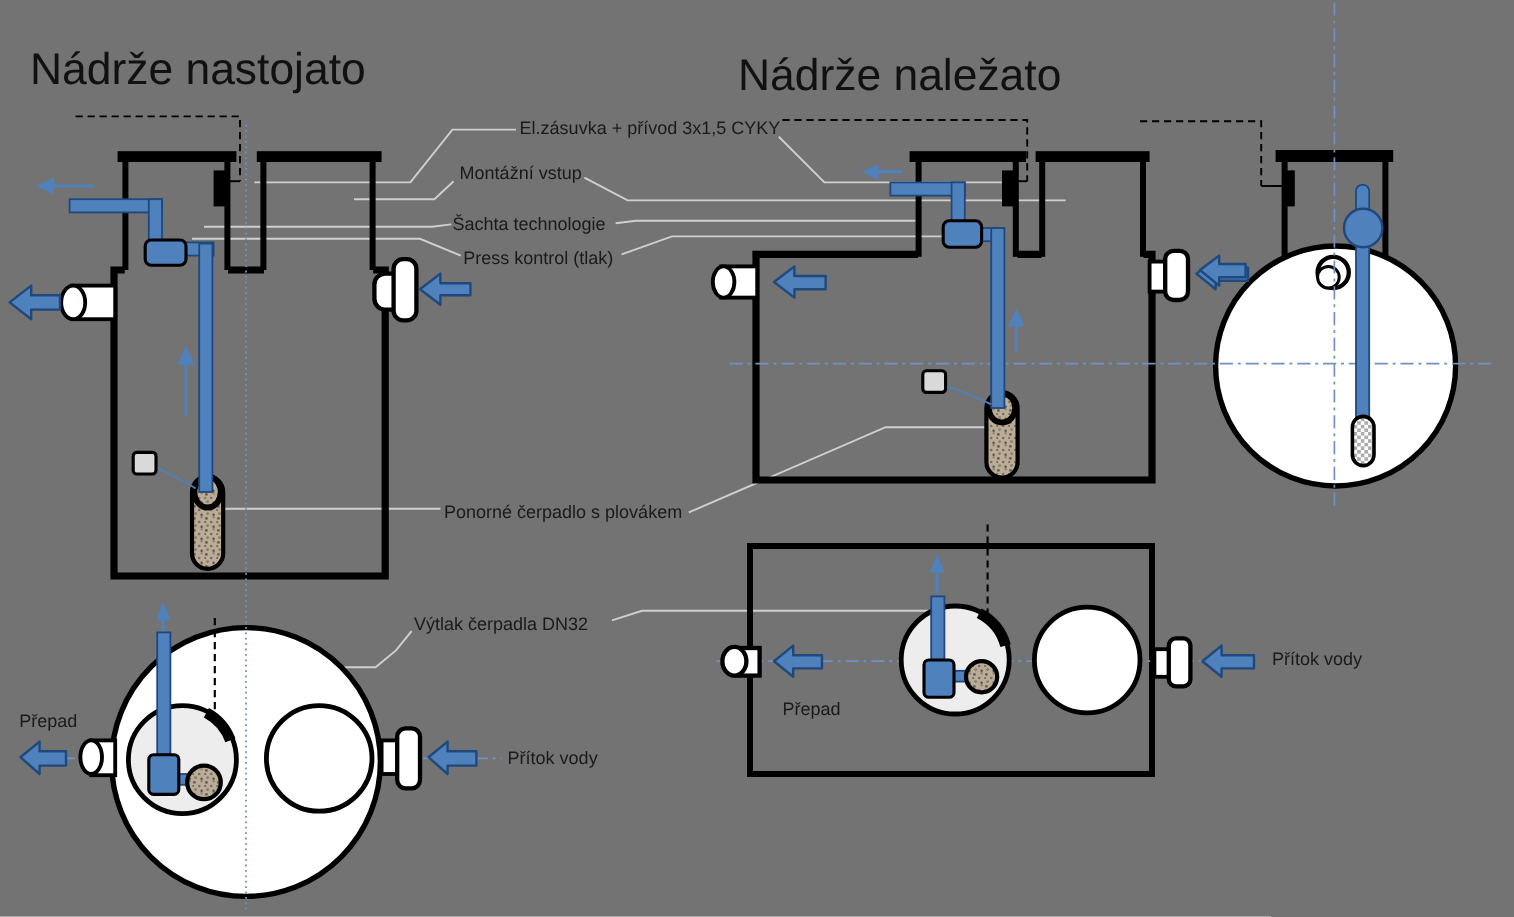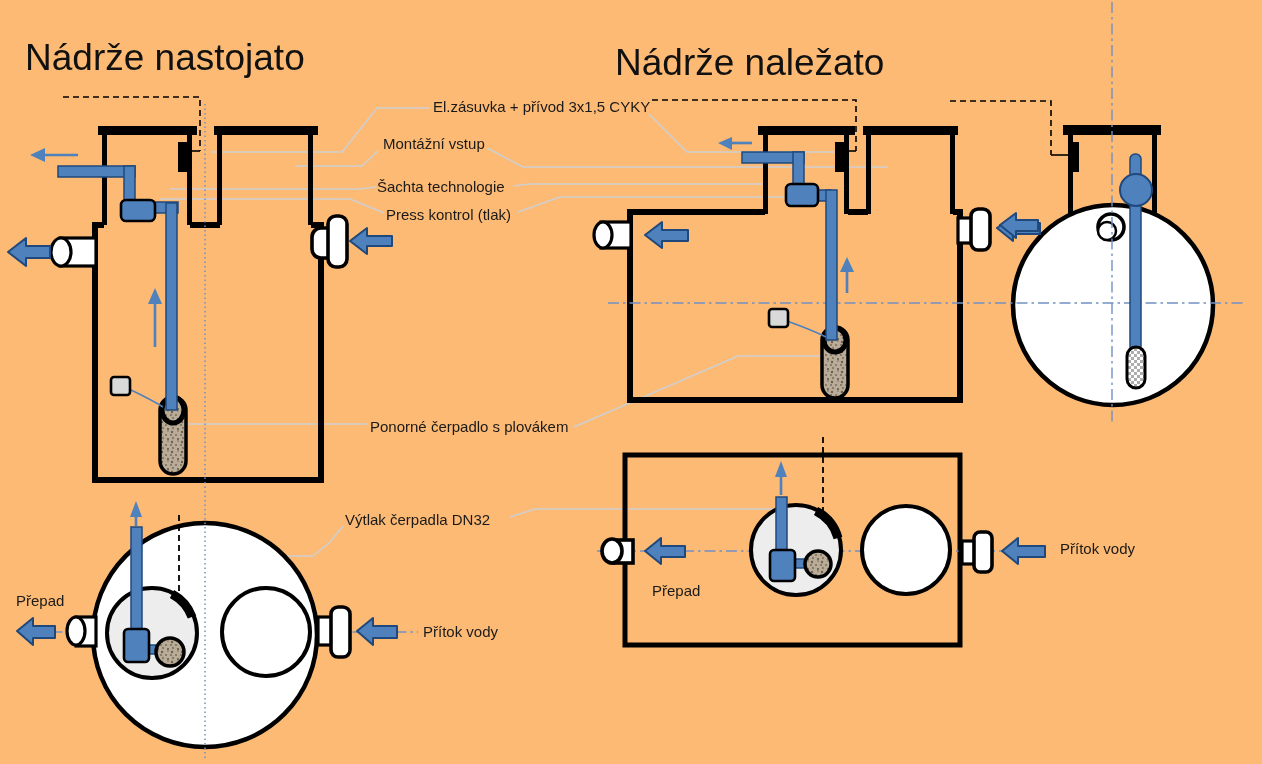--- a/index.html
+++ b/index.html
@@ -1,16 +1,16 @@
 <!DOCTYPE html>
 <html style="--pipe-blue: #4f81bd; --pipe-dark: #1f497d; --leader-gray: #cfcfcf; --centerline-blue: #7191c4; --float-gray: #d9d9d9; --shaft-fill: #ededed; --speckle-base: #b9ac99; --speckle-dot: #6e5f4e; --ink: #000000;"><head>
 <meta charset="utf-8">
 <style>
   html,body{margin:0;padding:0;background:#fff;}
-  .stage{position:relative;width:1262px;height:764px;background:#fdba74;overflow:hidden;
+  .stage{position:relative;width:1262px;height:764px;background:#737373;overflow:hidden;
          font-family:"Liberation Sans",sans-serif;}
   svg{position:absolute;left:0;top:0;}
   .title{font:37px "Liberation Sans",sans-serif;fill:#111;}
   .label{font:15px "Liberation Sans",sans-serif;fill:#1a1a1a;}
   .outline{fill:none;stroke:#000;stroke-width:6;}
   .outline-thin{fill:none;stroke:#000;stroke-width:5;}
   .cap{fill:#000;stroke:none;}
   .wall{fill:#000;stroke:none;}
   .socket{fill:#000;stroke:none;}
   .white-part{fill:#fff;stroke:#000;stroke-width:3.2;}

